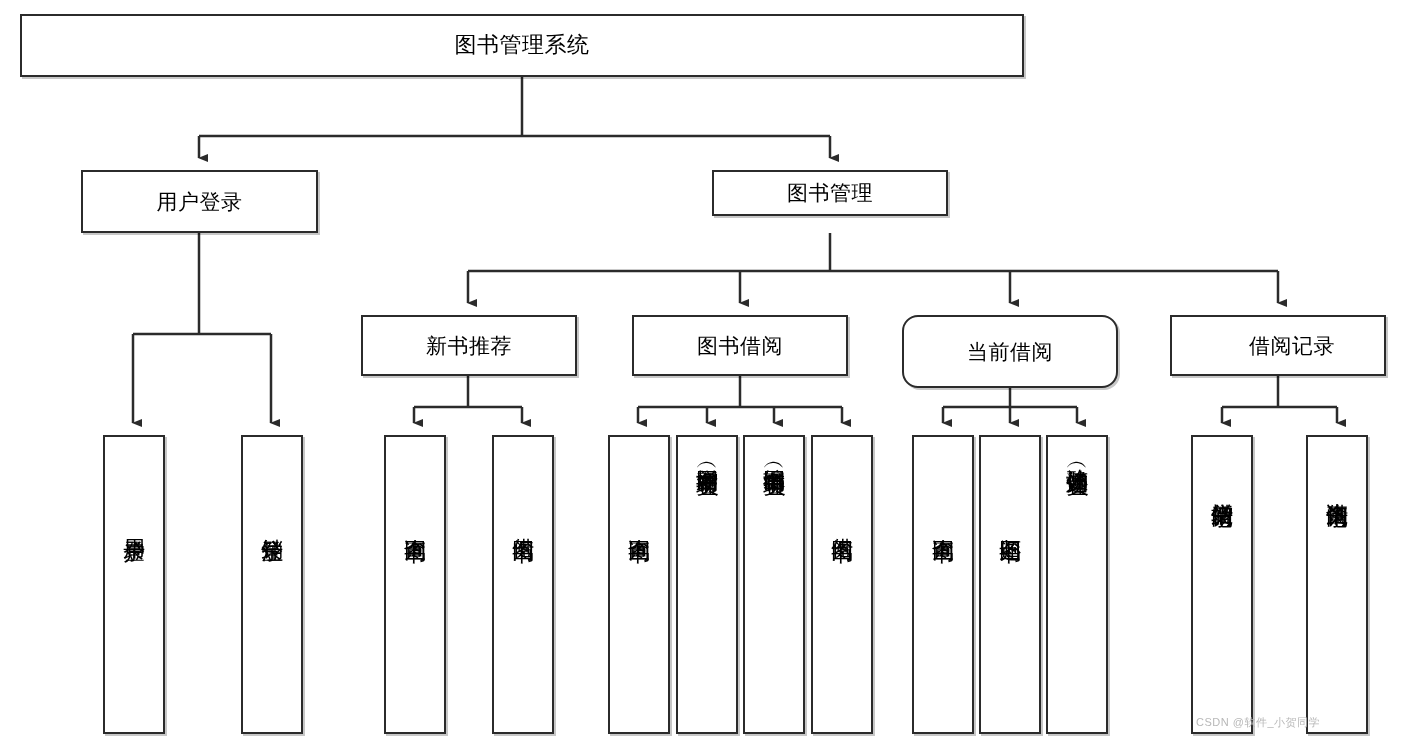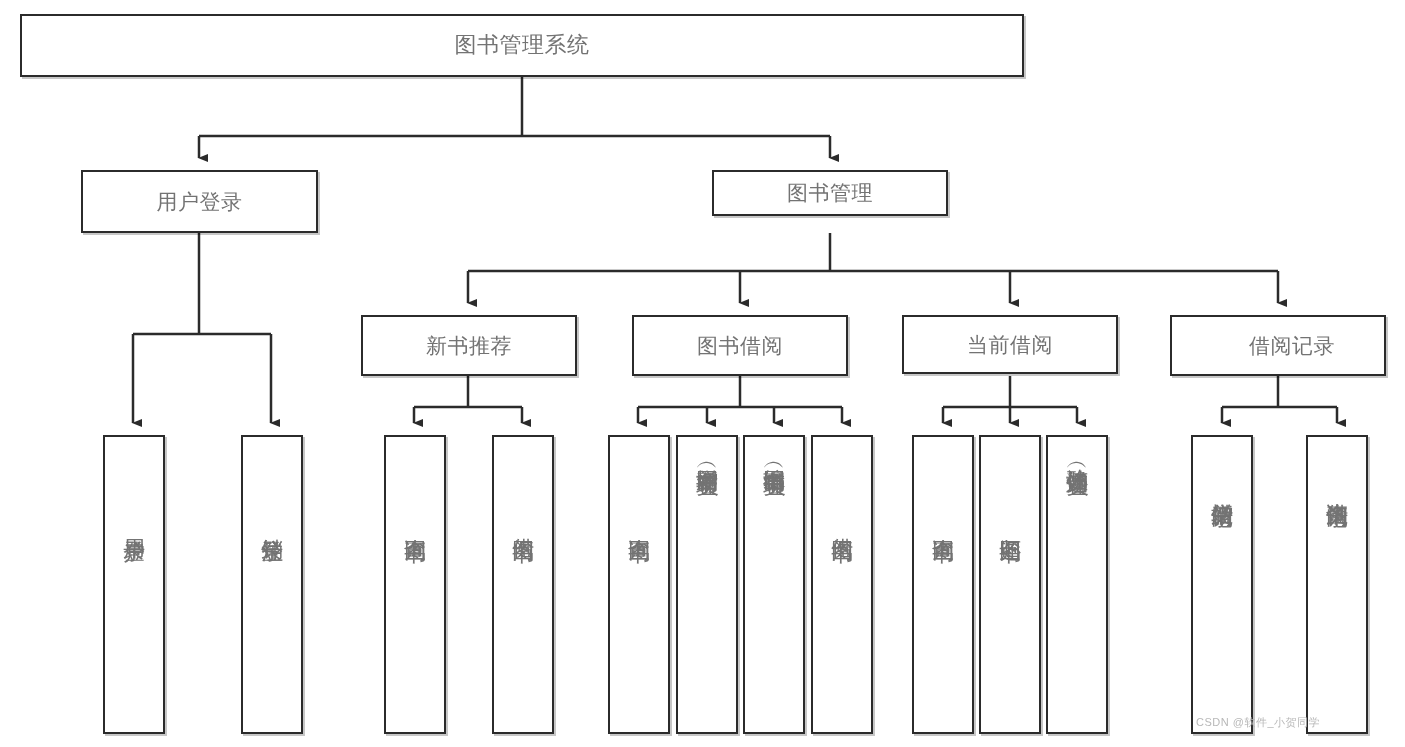--- a/index.html
+++ b/index.html
@@ -27,21 +27,21 @@
     height: 747px;
   }
   .node {
     position: absolute;
     box-sizing: border-box;
     border: 2px solid #2b2b2b;
     background: #ffffff;
     display: flex;
     align-items: center;
     justify-content: center;
-    color: #737373;
+    color: #000000;
     box-shadow: 2px 2px 0 rgba(0,0,0,0.22);
   }
   .node .label {
     display: block;
     text-align: center;
     line-height: 1.12;
     letter-spacing: 0.5px;
   }
   .node.horiz .label {
     writing-mode: horizontal-tb;
@@ -143,21 +143,21 @@
   <div class="node horiz" style="left:712px; top:170px; width:236px; height:46px;">
     <span class="label">图书管理</span>
   </div>
 
   <div class="node horiz" style="left:632px; top:315px; width:216px; height:61px;">
     <span class="label">图书借阅</span>
   </div>
   <div class="node horiz" style="left:361px; top:315px; width:216px; height:61px;">
     <span class="label">新书推荐</span>
   </div>
-  <div class="node horiz" style="left:902px; top:315px; width:216px; height:59px;">
+  <div class="node horiz" style="left:902px; top:315px; width:216px; height:73px;border-radius:16px;">
     <span class="label">当前借阅</span>
   </div>
   <div class="node horiz" style="left:1170px; top:315px; width:216px; height:61px;padding-left:28px;">
     <span class="label">借阅记录</span>
   </div>
 
   <div class="node vert mid" style="left:103px; top:435px; width:62px; height:299px;">
     <span class="label">用户登录</span>
   </div>
   <div class="node vert mid" style="left:241px; top:435px; width:62px; height:299px;">

